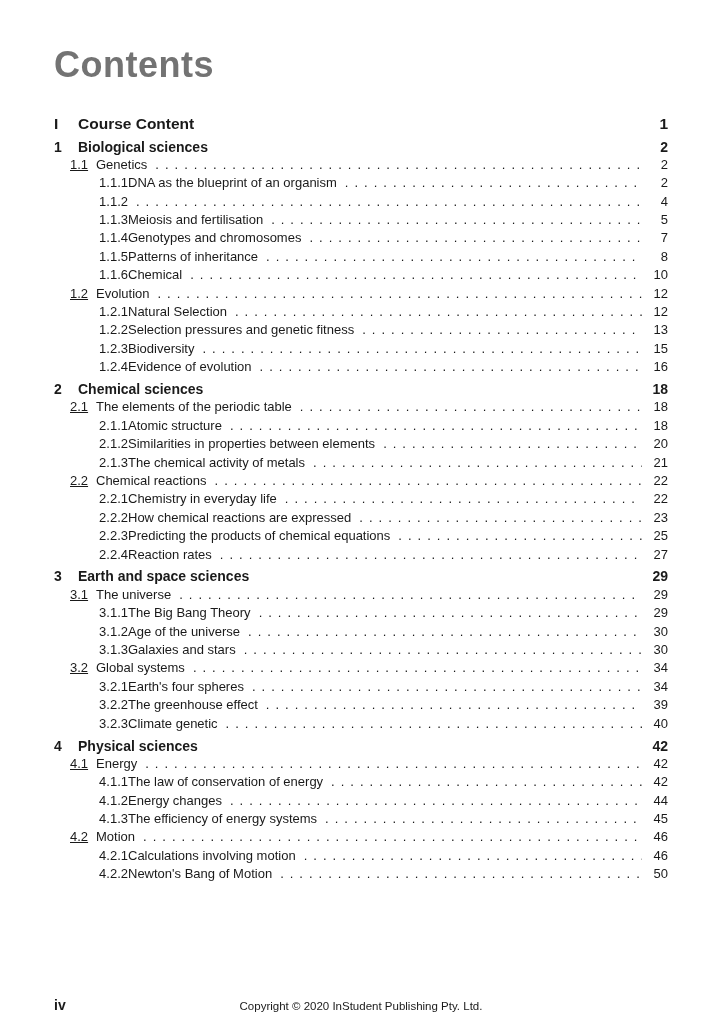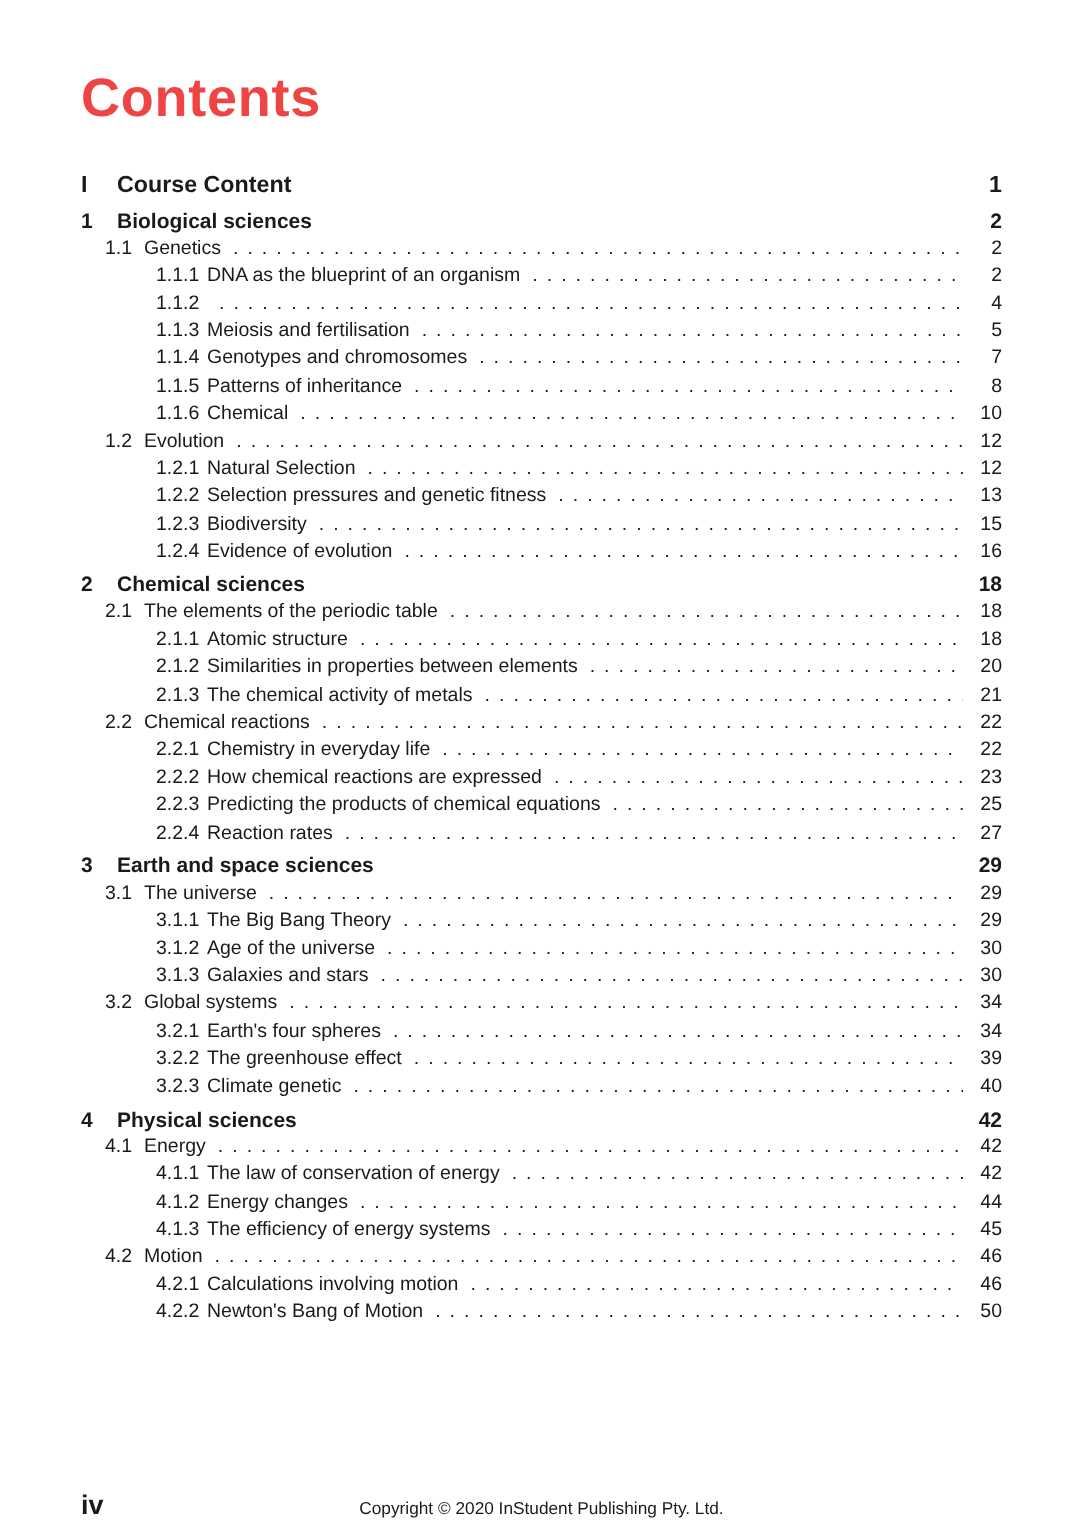--- a/index.html
+++ b/index.html
@@ -23,21 +23,21 @@
     right: 56px;
     top: 0;
   }
   h1.doc-title {
     margin: 0;
     padding: 46px 0 0 0;
     font-size: 36px;
     line-height: 38px;
     font-weight: bold;
     letter-spacing: 0.5px;
-    color: #ef4444;
+    color: #737373;
   }
   .toc {
     margin-top: 29px;
   }
   .row {
     display: flex;
     align-items: baseline;
     height: 18.4px;
     line-height: 18.4px;
     font-size: 13px;
@@ -76,38 +76,38 @@
   }
   .lvl-part .num { width: 24px; }
   
   .lvl-chapter {
     font-weight: bold;
     font-size: 14px;
     margin-top: 3.5px;
   }
   .lvl-chapter .num { width: 24px; }
   
-  .lvl-section .num { margin-left: 16px; width: 26px; }
+  .lvl-section .num { margin-left: 16px; width: 26px; text-decoration: underline; }
   
-  .lvl-subsection .num { margin-left: 50px; width: 34px; }
+  .lvl-subsection .num { margin-left: 40px; width: 34px; text-align: right; }
 
   .footer {
     position: absolute;
     left: 54px;
     right: 56px;
     bottom: 11px;
     display: flex;
     align-items: baseline;
     font-size: 11.5px;
     line-height: 13px;
   }
   .footer .folio {
     flex: 0 0 60px;
     font-weight: bold;
-    font-size: 18px;
+    font-size: 14px;
   }
   .footer .copyright {
     flex: 1 1 auto;
     text-align: center;
     margin-top: 44px;
   }
   .footer .spacer {
     flex: 0 0 60px;
   }
 </style>

